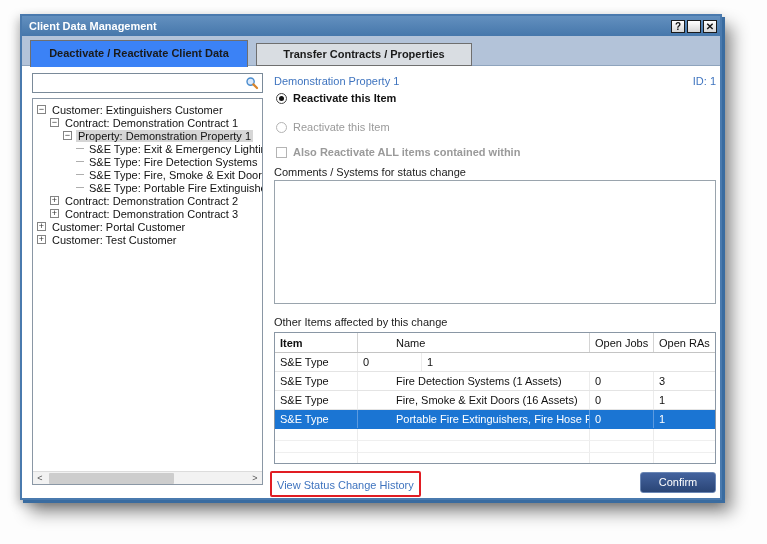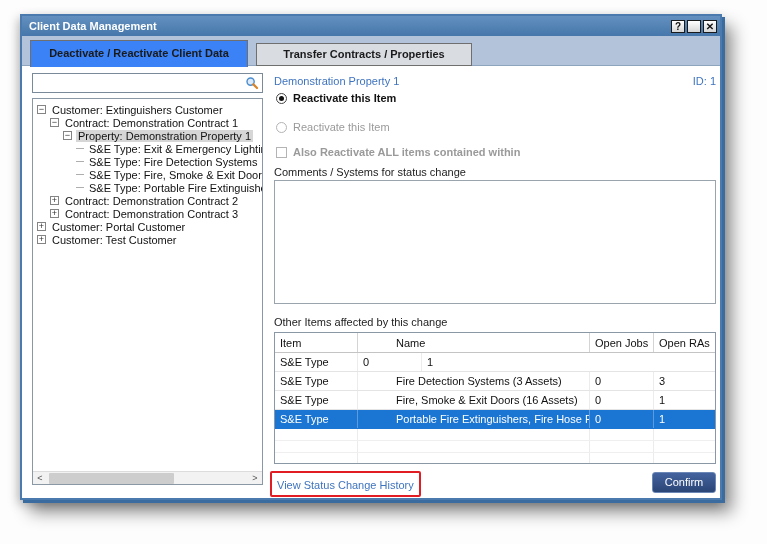--- a/index.html
+++ b/index.html
@@ -99,38 +99,38 @@
 
   .items-table {
     position:absolute; left:0; top:266px; width:442px; height:132px;
     border:1px solid #8a97a5; font-size:11px; color:#111; overflow:hidden; background:#fff;
   }
   .t-row { display:flex; width:100%; }
   .t-cell { padding:0 5px; white-space:nowrap; overflow:hidden; border-left:1px solid #ececec; display:flex; align-items:center; }
   .t-cell:first-child { border-left:none; }
   .t-row.header { height:20px; border-bottom:1px solid #c4c4c4; font-weight:normal; }
   .t-row.header .t-cell { border-left:1px solid #d4d4d4; }
-  .t-row.header .t-cell:first-child { border-left:none; }
+  .t-row.header .t-cell:first-child { border-left:none;font-weight:bold; }
   .t-row.data { height:19px; border-bottom:1px solid #e4e4e4; cursor:pointer; }
   .t-row.data.selected { background:#1b75d3; color:#ffffff; border-bottom-color:#1b75d3; }
   .t-row.data.selected .t-cell { border-left-color:#5d9be0; }
   .t-row.empty { height:12px; border-bottom:1px solid #efefef; cursor:default; }
   .col-item { width:82px; flex:0 0 82px; }
   .col-name { width:232px; flex:0 0 232px;padding-left:38px; }
   .col-jobs { width:64px; flex:0 0 64px; }
   .col-ras  { flex:1; }
 
   .history-wrap {
     position:absolute; left:-4px; top:405px; border:2px solid #e11d23; border-radius:2px;
     padding:2px 5px; background:transparent;
   }
   .history-link { font-size:11px; color:#3f74bf; cursor:pointer; white-space:nowrap; }
 
   .confirm-btn {
-    position:absolute; right:0; top:406px; width:64px; height:21px;
+    position:absolute; right:0; top:406px; width:76px; height:21px;
     background:linear-gradient(#44639e,#2a4576); border:1px solid #6b87b5; border-radius:3px;
     color:#ffffff; font-size:11px; font-family:"Liberation Sans",sans-serif; cursor:pointer;
     text-align:center; line-height:19px;
   }
 </style>
 </head>
 <body>
 
 <div class="dialog">
 
@@ -247,21 +247,21 @@
             <div class="t-cell col-jobs">Open Jobs</div>
             <div class="t-cell col-ras">Open RAs</div>
           </div>
           <div class="t-row data">
             <div class="t-cell col-item">S&amp;E Type</div>
             <div class="t-cell col-jobs">0</div>
             <div class="t-cell col-ras">1</div>
           </div>
           <div class="t-row data">
             <div class="t-cell col-item">S&amp;E Type</div>
-            <div class="t-cell col-name">Fire Detection Systems (3 Assets)</div>
+            <div class="t-cell col-name">Fire Detection Systems (1 Assets)</div>
             <div class="t-cell col-jobs">0</div>
             <div class="t-cell col-ras">3</div>
           </div>
           <div class="t-row data">
             <div class="t-cell col-item">S&amp;E Type</div>
             <div class="t-cell col-name">Fire, Smoke &amp; Exit Doors (16 Assets)</div>
             <div class="t-cell col-jobs">0</div>
             <div class="t-cell col-ras">1</div>
           </div>
           <div class="t-row data selected">

